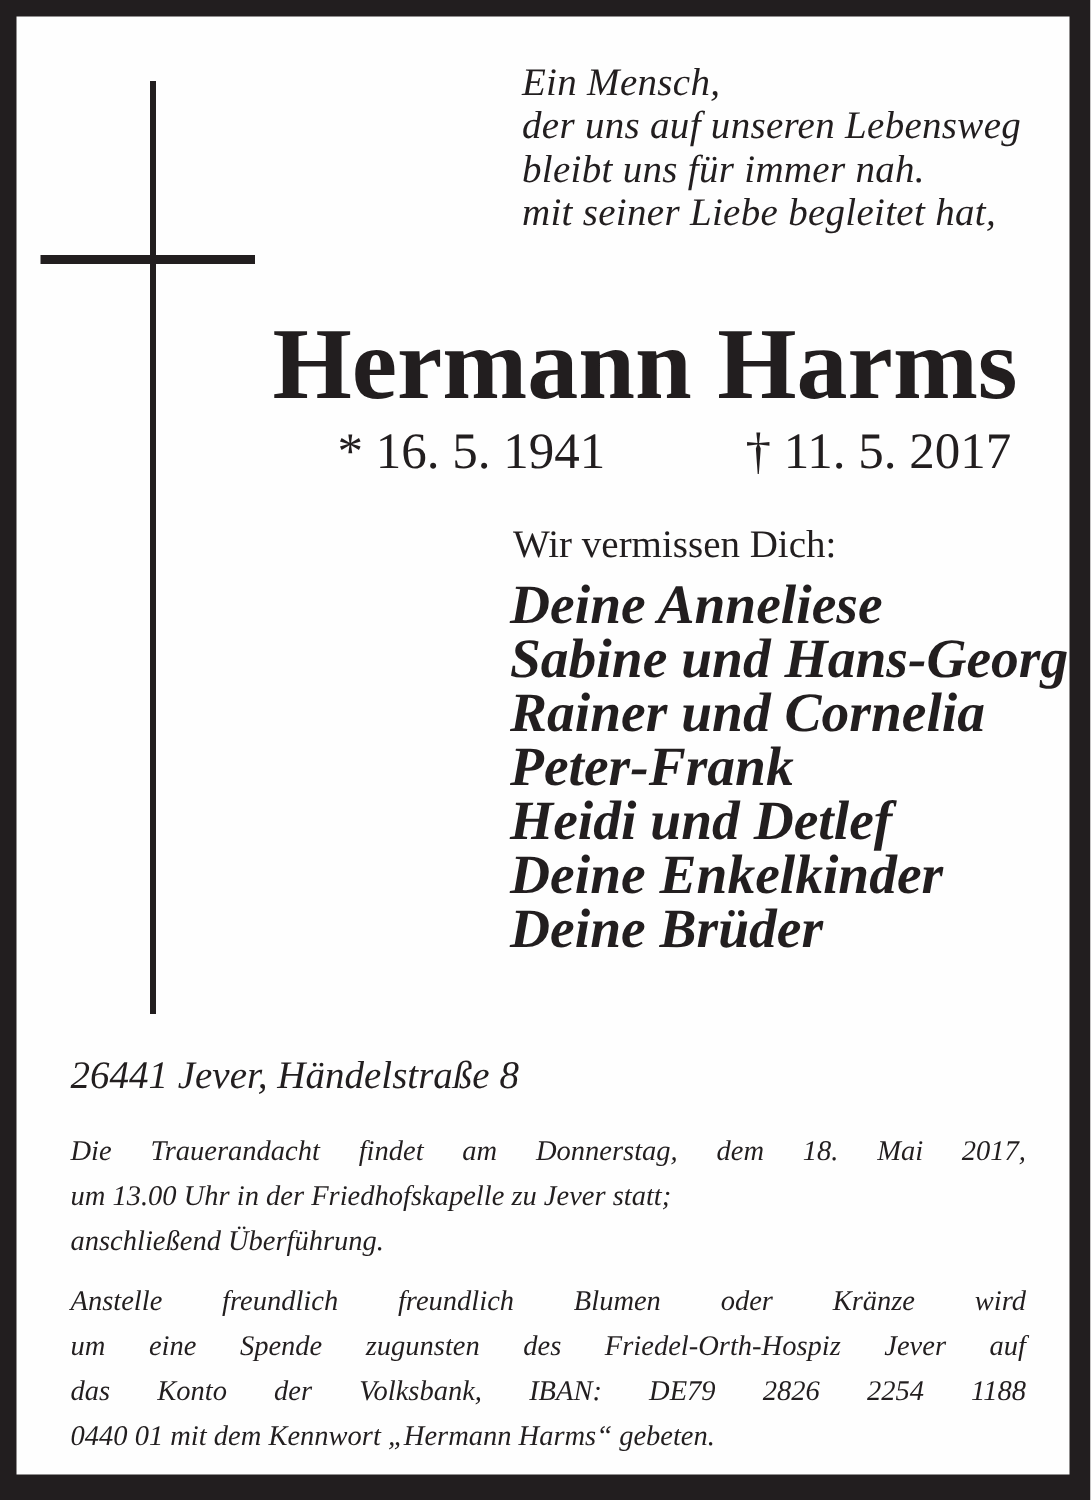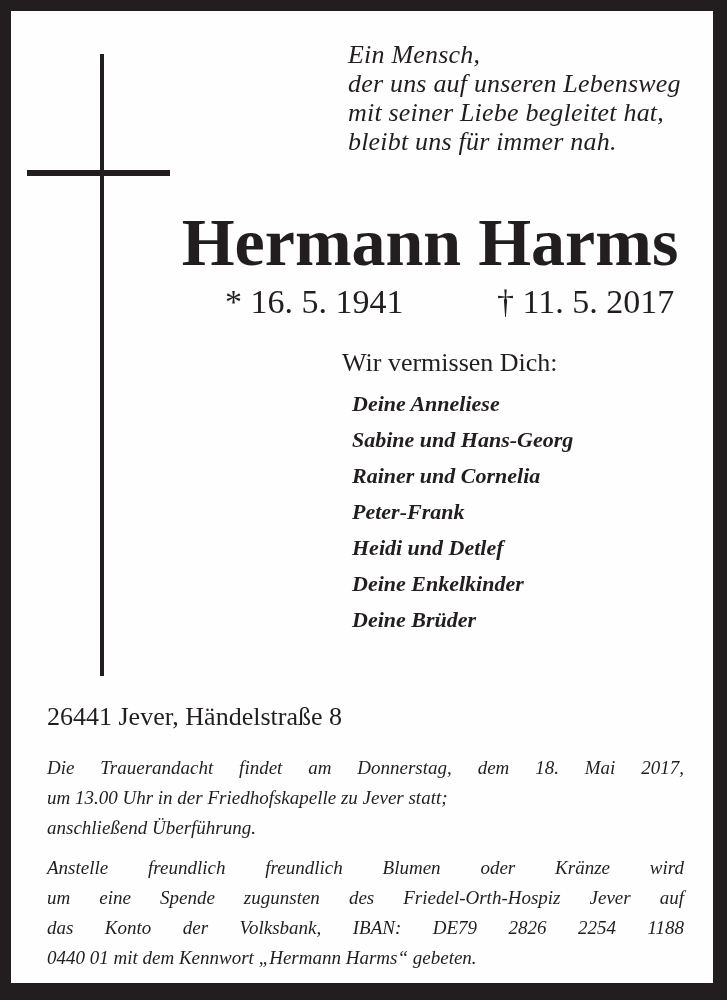--- a/index.html
+++ b/index.html
@@ -62,32 +62,33 @@
   .date.death { left: 497px; }
 
   .mourning-intro {
     left: 342px; top: 350px;
     font-size: 26px;
     line-height: 1;
     white-space: nowrap;
   }
 
   .mourners {
-    left: 352px; top: 386px;
-    font-size: 22px;
+    left: 340px; top: 386px;
+    font-size: 37px;
     font-weight: bold;
     line-height: 36px;
     white-space: nowrap;
   }
 
   .address {
     left: 47px; top: 702px;
     font-size: 26px;
     line-height: 30px;
     white-space: nowrap;
+    font-style: italic;
   }
 
   .paragraph {
     left: 47px;
     width: 637px;
     font-size: 19px;
     line-height: 30px;
   }
   .paragraph.service  { top: 753px; }
   .paragraph.donation { top: 853px; }
@@ -104,22 +105,22 @@
   <div class="paper"></div>
 
   <div>
     <div class="cross-v"></div>
     <div class="cross-h"></div>
   </div>
 
   <div class="abs epitaph">
     <div class="line">Ein Mensch,</div>
     <div class="line">der uns auf unseren Lebensweg</div>
+    <div class="line">bleibt uns für immer nah.</div>
     <div class="line">mit seiner Liebe begleitet hat,</div>
-    <div class="line">bleibt uns für immer nah.</div>
   </div>
 
   <div class="abs deceased-name">Hermann Harms</div>
 
   <div class="abs date birth">* 16. 5. 1941</div>
   <div class="abs date death">† 11. 5. 2017</div>
 
   <div class="abs mourning-intro">Wir vermissen Dich:</div>
 
   <div class="abs mourners">

